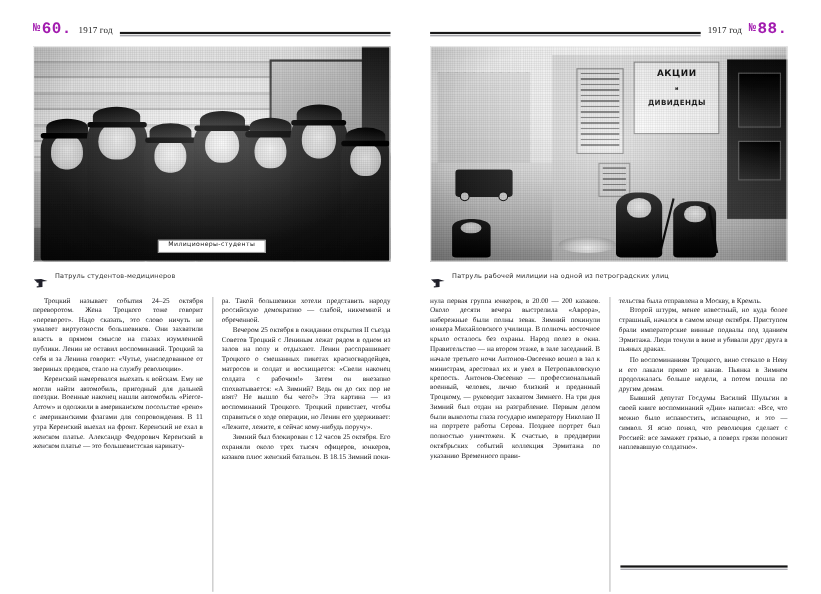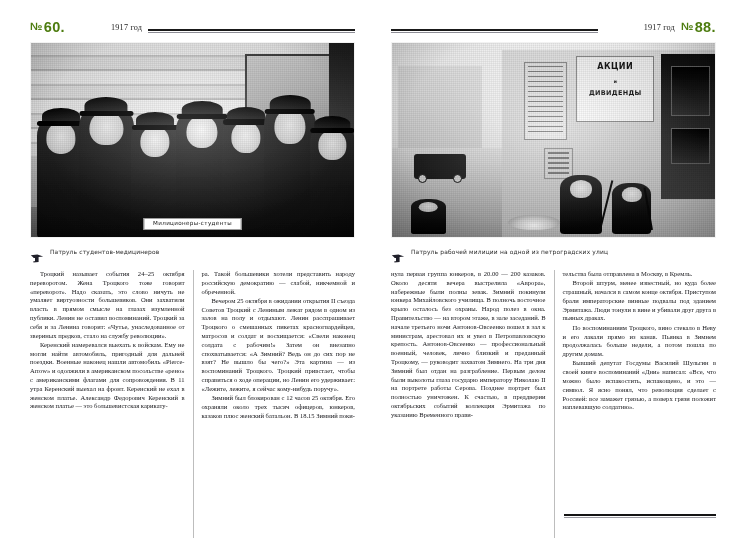--- a/index.html
+++ b/index.html
@@ -34,41 +34,40 @@
   
   .runhead {
     display: flex;
     align-items: flex-end;
     height: 22px;
     gap: 6px;
   }
   .runhead-right { justify-content: flex-end; }
 
   .folio {
-    font-family: Liberation Sans, sans-serif;
+    font-family: Liberation Mono, monospace;
     font-weight: bold;
     font-size: 14.5px;
     letter-spacing: 0.4px;
-    color: #4d7c0f;
+    color: #a21caf;
     white-space: nowrap;
     line-height: 1;
   }
   .folio .no-sign {
     font-size: 11px;
     vertical-align: 2px;
     margin-right: 1px;
   }
   .runhead-year {
     font-size: 8.2px;
     color: #1c1c1c;
     letter-spacing: 0.2px;
     white-space: nowrap;
     line-height: 1;
     padding-bottom: 1.5px;
-    margin-left: 40px;
   }
   .runrule {
     flex: 1 1 auto;
     height: 4px;
     position: relative;
     margin-bottom: 1px;
   }
   .runrule::before {
     content: "";
     position: absolute;

